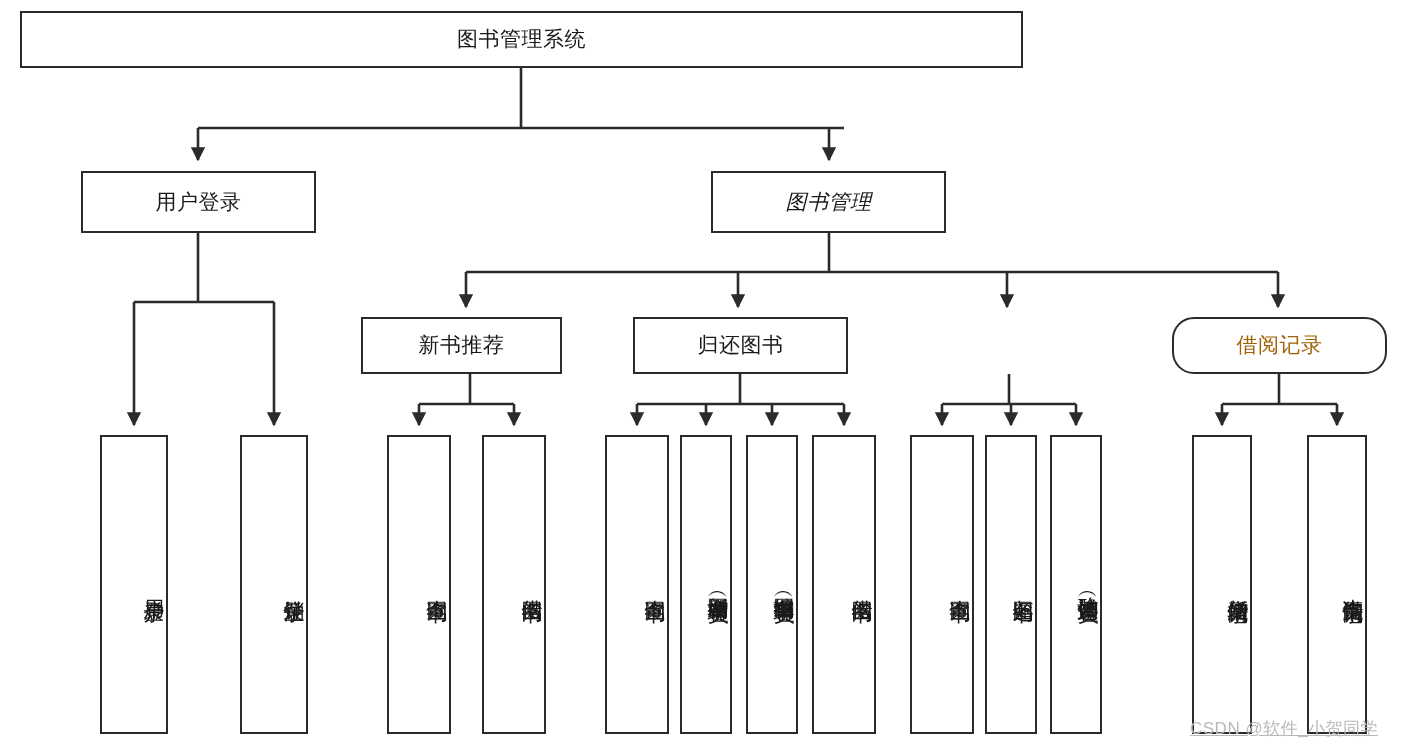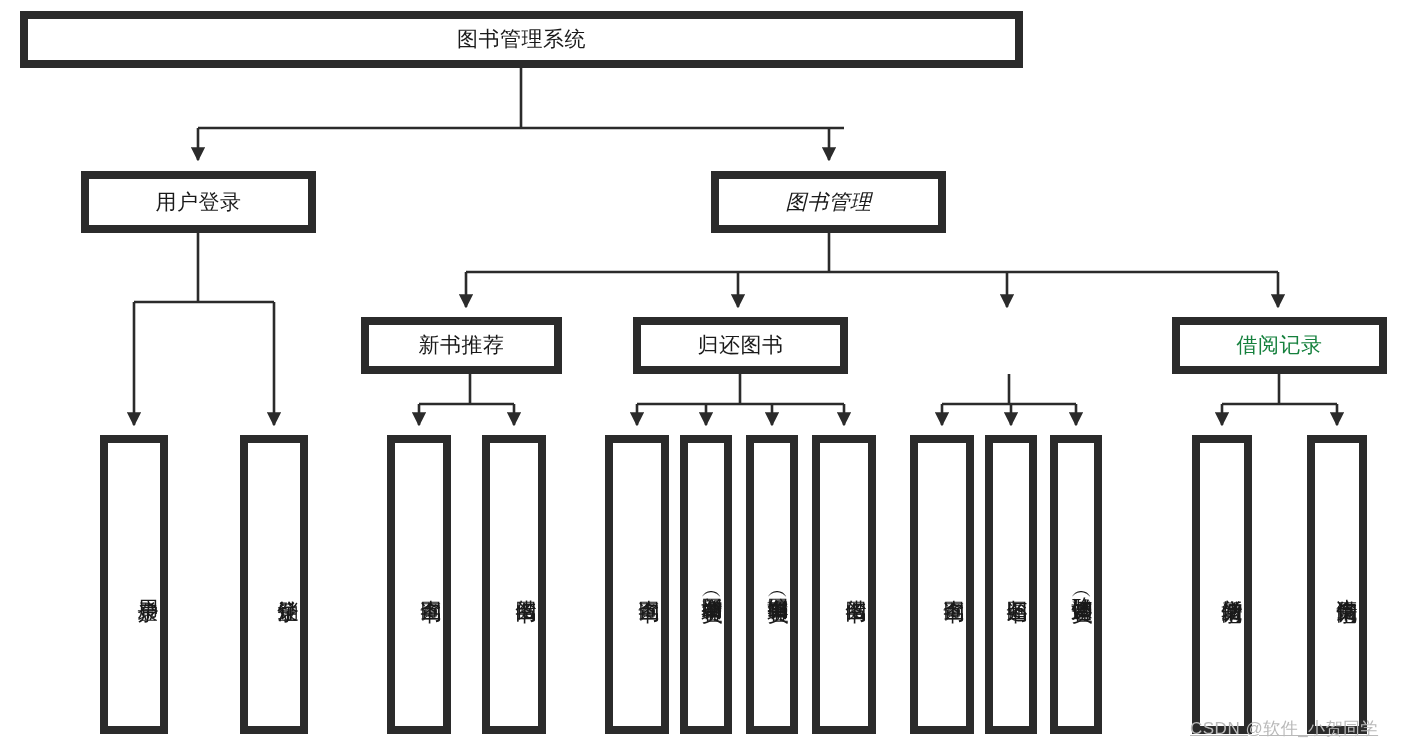--- a/index.html
+++ b/index.html
@@ -20,21 +20,21 @@
   #edges {
     position: absolute;
     left: 0;
     top: 0;
     width: 1405px;
     height: 747px;
   }
   .node {
     position: absolute;
     box-sizing: border-box;
-    border: 8px solid #0f766e;
+    border: 2px solid #0f766e;
     background: #ffffff;
     color: #1a1a1a;
     display: flex;
     align-items: center;
     justify-content: center;
     text-align: center;
     z-index: 2;
   }
   .node.h {
     font-size: 21px;
@@ -132,21 +132,21 @@
   <div class="node h" style="left: 711px; top: 171px; width: 235px; height: 62px; color: rgb(26, 26, 26); border-color: rgb(43, 43, 43); font-style: italic;">
     <span>图书管理</span>
   </div>
 
   <div class="node h" style="left: 361px; top: 317px; width: 201px; height: 57px; color: rgb(26, 26, 26); border-color: rgb(43, 43, 43);">
     <span>新书推荐</span>
   </div>
   <div class="node h" style="left: 633px; top: 317px; width: 215px; height: 57px; color: rgb(26, 26, 26); border-color: rgb(43, 43, 43);">
     <span>归还图书</span>
   </div>
-  <div class="node h" style="left: 1172px; top: 317px; width: 215px; height: 57px; color: #15803d; border-color: rgb(43, 43, 43);">
+  <div class="node h" style="left: 1172px; top: 317px; width: 215px; height: 57px; color: #a16207; border-color: rgb(43, 43, 43); border-radius: 22px;">
     <span>借阅记录</span>
   </div>
 
   <div class="node v" style="left: 100px; top: 435px; width: 68px; height: 299px; color: rgb(26, 26, 26); border-color: rgb(43, 43, 43);">
     <span>用户登录</span>
   </div>
   <div class="node v" style="left: 240px; top: 435px; width: 68px; height: 299px; color: rgb(26, 26, 26); border-color: rgb(43, 43, 43);">
     <span>注销登录</span>
   </div>
   <div class="node v" style="left: 387px; top: 435px; width: 64px; height: 299px; color: rgb(26, 26, 26); border-color: rgb(43, 43, 43);">

